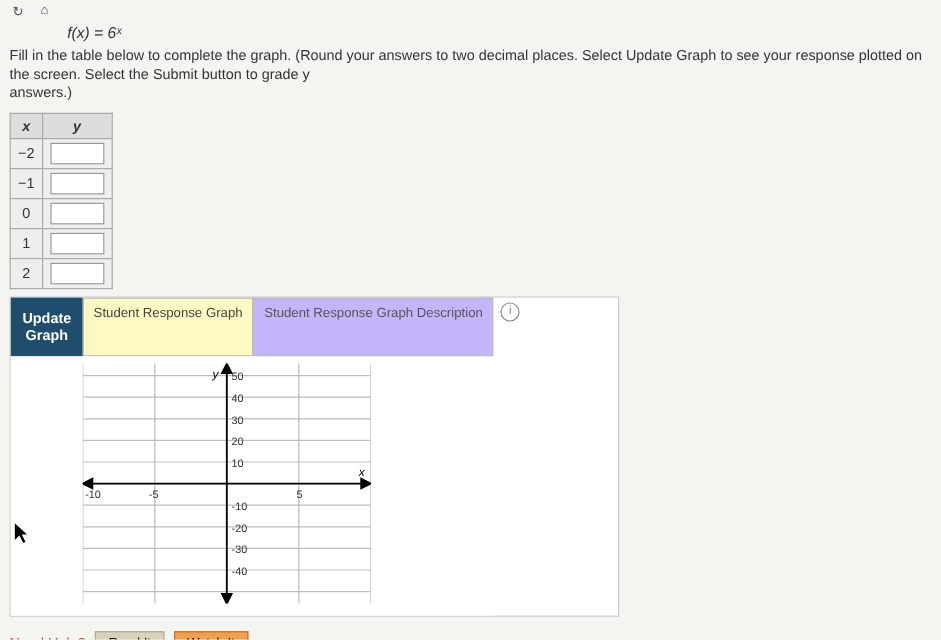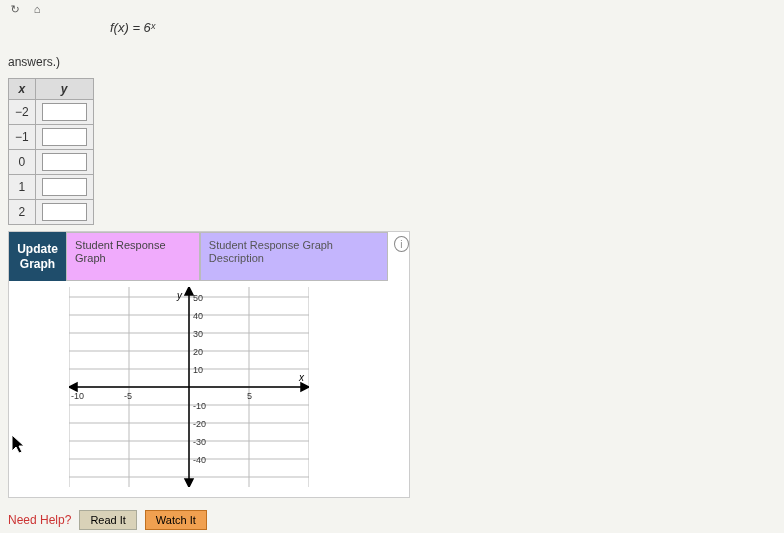--- a/index.html
+++ b/index.html
@@ -1,28 +1,28 @@
 <!DOCTYPE html>
 <html><head>
   <meta charset="utf-8">
   <style>
     * { box-sizing: border-box; margin: 0; padding: 0; }
     body { font-family: Arial, sans-serif; font-size: 12px; background: #f4f4f0; color: #333; width: 784px; height: 533px; overflow: hidden; position: relative; }
     .toolbar { height: 18px; display: flex; align-items: center; gap: 8px; padding: 0 8px; color: #555; font-size: 11px; }
     .toolbar-icon { width: 14px; height: 14px; display: inline-flex; align-items: center; justify-content: center; }
-    .formula { font-style: italic; font-size: 13px; margin-left: 110px; margin-top: 2px; }
+    .formula { font-style: italic; font-size: 13px; margin-left: 56px; margin-top: 2px; }
     .instructions { font-size: 12px; padding: 4px 8px 2px 8px; line-height: 1.3; }
     .table-wrap { margin: 6px 8px; }
     table.xy { border-collapse: collapse; }
     table.xy th, table.xy td { border: 1px solid #aaa; padding: 3px 6px; text-align: center; font-size: 12px; background: #eee; }
     table.xy th { background: #ddd; font-style: italic; font-weight: bold; }
     .xy-input { width: 45px; height: 18px; border: 1px solid #999; background: #fff; font-size: 11px; }
-    .graph-area { margin: 4px 8px 10px 8px; display: flex; align-items: flex-start; gap: 0; border: 1px solid #ccc; padding: 0; width: 402px; background: #fff; }
+    .graph-area { margin: 4px 8px 10px 8px; display: flex; align-items: flex-start; gap: 0; border: 1px solid #ccc; padding: 0; width: 508px; background: #fff; }
     .update-btn { background: #1f4d6b; color: #fff; border: none; padding: 10px 8px; font-size: 12px; font-weight: bold; cursor: pointer; text-align: center; width: 60px; line-height: 1.2; }
-    .tab { border: 1px solid #bbb; padding: 6px 8px; font-size: 11px; background: #f0abfc; color: #444; cursor: pointer; line-height: 1.2; }
+    .tab { border: 1px solid #bbb; padding: 6px 8px; font-size: 11px; background: #fef9c3; color: #444; cursor: pointer; line-height: 1.2; }
     .tab.inactive { background: #c4b5fd; color: #555; }
     .graph-container { padding: 6px 10px 10px 60px; background: #fff; }
     svg.chart { display: block; }
     .need-help { margin: 12px 8px; display: flex; align-items: center; gap: 8px; }
     .need-help-label { color: #c33; font-size: 12px; }
     .help-btn { background: #d9d2b8; border: 1px solid #aa9; padding: 3px 10px; font-size: 11px; cursor: pointer; }
     .help-btn.watch { background: #f0a050; border: 1px solid #c07020; }
     .info-icon { display:inline-flex; width:16px; height:16px; border:1px solid #888; border-radius:50%; align-items:center; justify-content:center; font-size:10px; color:#888; margin-left:6px; margin-top:4px; }
     .cursor-pointer { position: absolute; left: 12px; top: 435px; pointer-events: none; }
     .graph-top { display:flex; flex-direction:column; }
@@ -34,21 +34,21 @@
 <body>
 
 <div class="toolbar">
   <span class="toolbar-icon">↻</span>
   <span class="toolbar-icon">⌂</span>
 </div>
 
 <div class="formula">f(x) = 6ˣ</div>
 
 <div class="instructions">
-  <br>
+  <span>Fill in the table below to complete the graph. (Round your answers to two decimal places. Select Update Graph to see your response plotted on the screen. Select the Submit button to grade y</span><br>
   <span>answers.)</span>
 </div>
 
 <div class="table-wrap">
   <table class="xy">
     <tbody>
         <tr>
       <th>x</th>
       <th>y</th>
     </tr>

